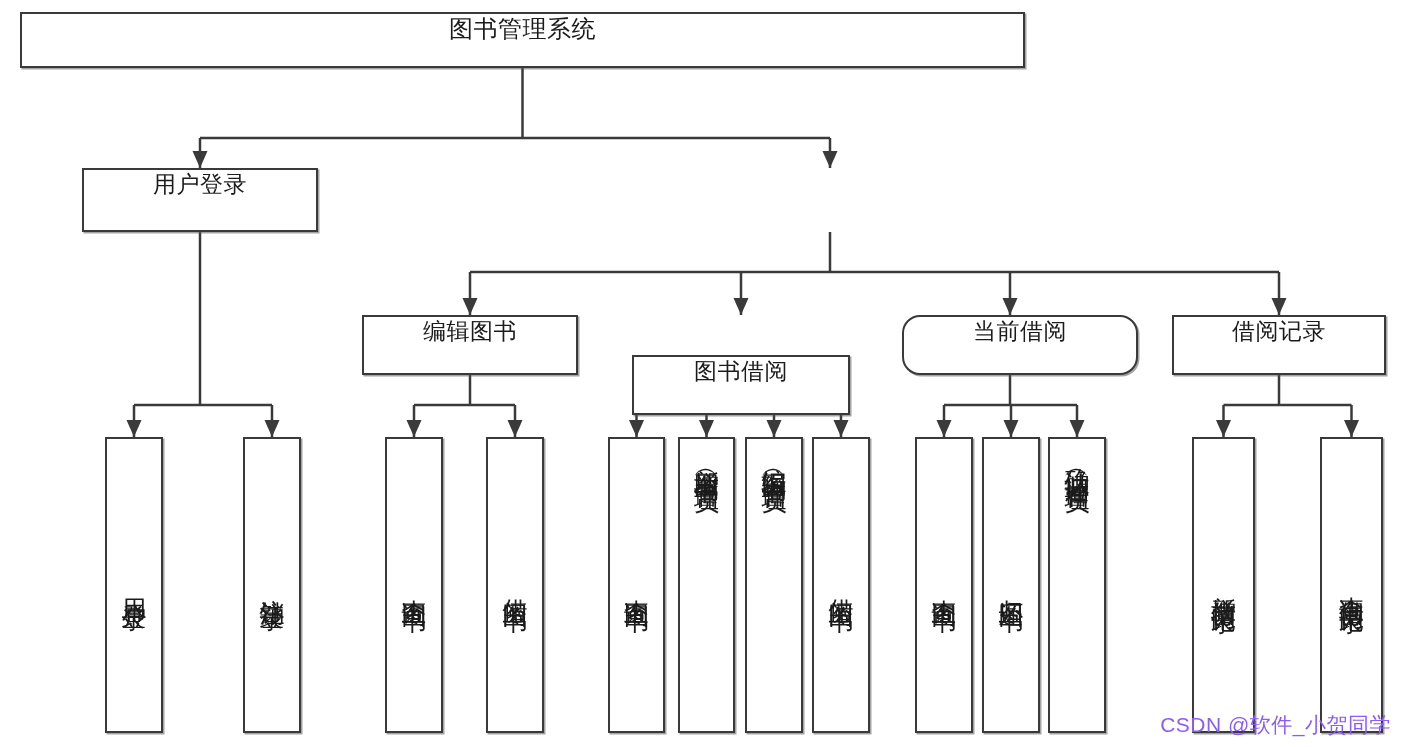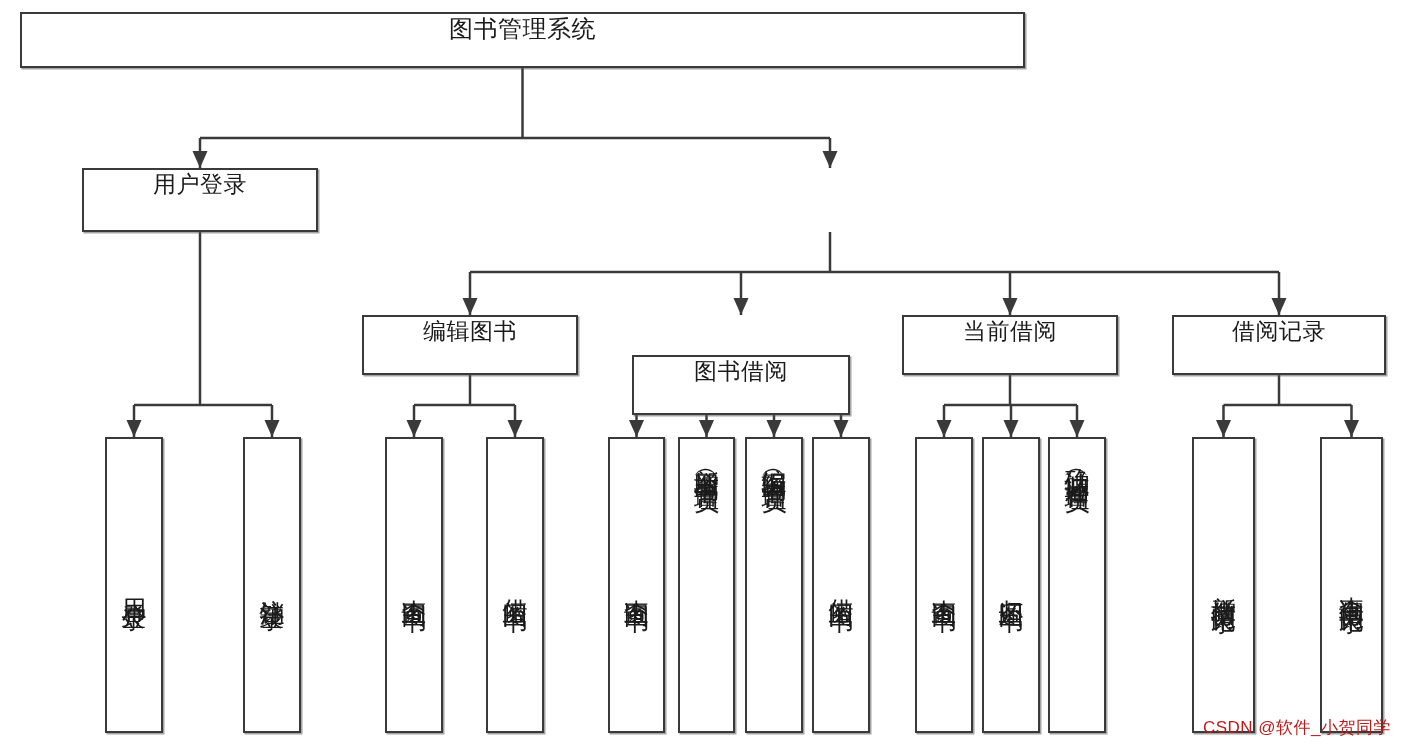--- a/index.html
+++ b/index.html
@@ -63,22 +63,22 @@
     white-space: nowrap;
   }
   .node.vertical.centered {
     align-items: center;
     padding-top: 0;
   }
   #watermark {
     position: absolute;
     right: 14px;
     bottom: 8px;
-    font-size: 17px;
-    color: #b91c1c;
+    font-size: 21px;
+    color: #8b5cf6;
     letter-spacing: 0.5px;
     white-space: nowrap;
   }
 </style>
 </head>
 <body>
 
 <div id="diagram-root">
 
   <svg id="edges-layer" viewBox="0 0 1405 747" width="1405" height="747">
@@ -143,21 +143,21 @@
   <div class="node horizontal" style="left: 82px; top: 168px; width: 236px; height: 64px;">
     <span class="node-label">用户登录</span>
   </div>
 
   <div class="node horizontal" style="left: 362px; top: 315px; width: 216px; height: 60px;">
     <span class="node-label">编辑图书</span>
   </div>
   <div class="node horizontal" style="left: 632px; top: 315px; width: 218px; height: 60px; margin-top: 40px;">
     <span class="node-label">图书借阅</span>
   </div>
-  <div class="node horizontal" style="left: 902px; top: 315px; width: 216px; height: 60px;">
+  <div class="node horizontal" style="left: 902px; top: 315px; width: 236px; height: 60px; border-radius: 18px;">
     <span class="node-label">当前借阅</span>
   </div>
   <div class="node horizontal" style="left: 1172px; top: 315px; width: 214px; height: 60px;">
     <span class="node-label">借阅记录</span>
   </div>
 
   <div class="node vertical centered" style="left: 105px; top: 437px; width: 58px; height: 296px;">
     <span class="node-label">用户登录</span>
   </div>
   <div class="node vertical centered" style="left: 243px; top: 437px; width: 58px; height: 296px;">

